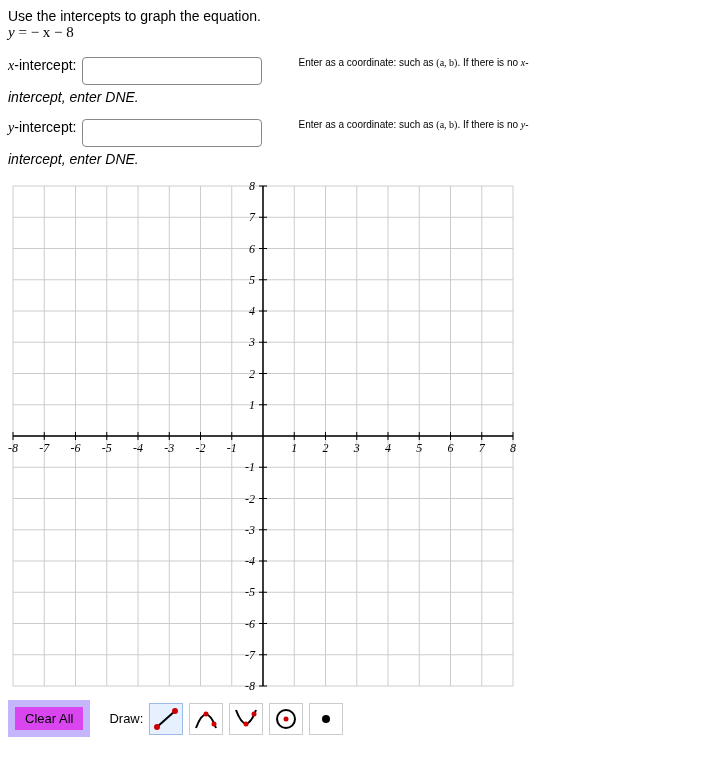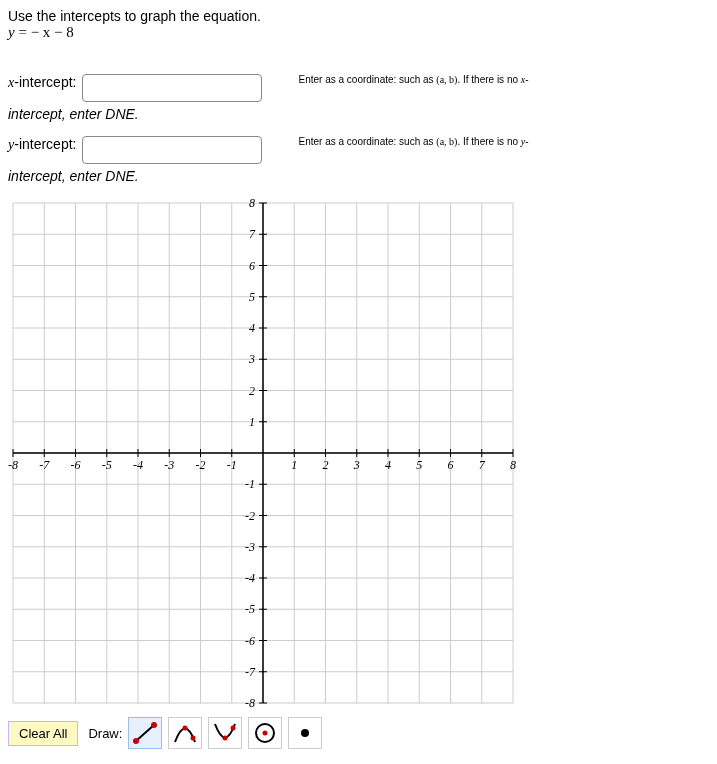--- a/index.html
+++ b/index.html
@@ -1,32 +1,32 @@
 <!DOCTYPE html>
 <html><head>
   <meta charset="utf-8">
   <style>
     * { box-sizing: border-box; margin: 0; padding: 0; }
     body { font-family: Arial, Helvetica, sans-serif; font-size: 14px; color: #000; padding: 8px; background: #fff; }
     .serif { font-family: Georgia, 'Times New Roman', serif; }
     .italic { font-style: italic; }
     .prompt { margin-bottom: 0; }
-    .equation { margin-bottom: 33px; font-size: 15px; }
+    .equation { margin-bottom: 16px; font-size: 15px; }
     .row { display: flex; align-items: flex-start; gap: 6px; flex-wrap: wrap; margin-bottom: 4px; }
     .subtext { margin-bottom: 14px; font-style: italic; }
     input.ans {
       width: 180px; height: 28px; border: 1px solid #888; border-radius: 4px; padding: 2px 6px; font-size: 13px;
     }
     .hint { font-size: 10px; }
     .graph-area { margin-top: 6px; position: relative; width: 510px; }
     .toolbar { display: flex; align-items: center; gap: 6px; margin-top: 6px; }
     .btn {
-      border: 1px solid #c4b5fd; background: #fef9c3; padding: 4px 10px; font-size: 13px; cursor: pointer;
+      border: 7px solid #c4b5fd; background: #d946ef; padding: 4px 10px; font-size: 13px; cursor: pointer;
     }
-    .draw-label { font-size: 13px; margin-left: 4px; }
+    .draw-label { font-size: 13px; margin-left: 13px; }
     .tool {
       width: 34px; height: 32px; border: 1px solid #ccc; background: #fff; display: flex; align-items: center; justify-content: center; cursor: pointer;
     }
     .tool.active { background: #e6f0ff; border-color: #9bbce6; }
   </style>
 </head>
 <body>
 
 <div class="prompt">Use the intercepts to graph the equation.</div>
 

